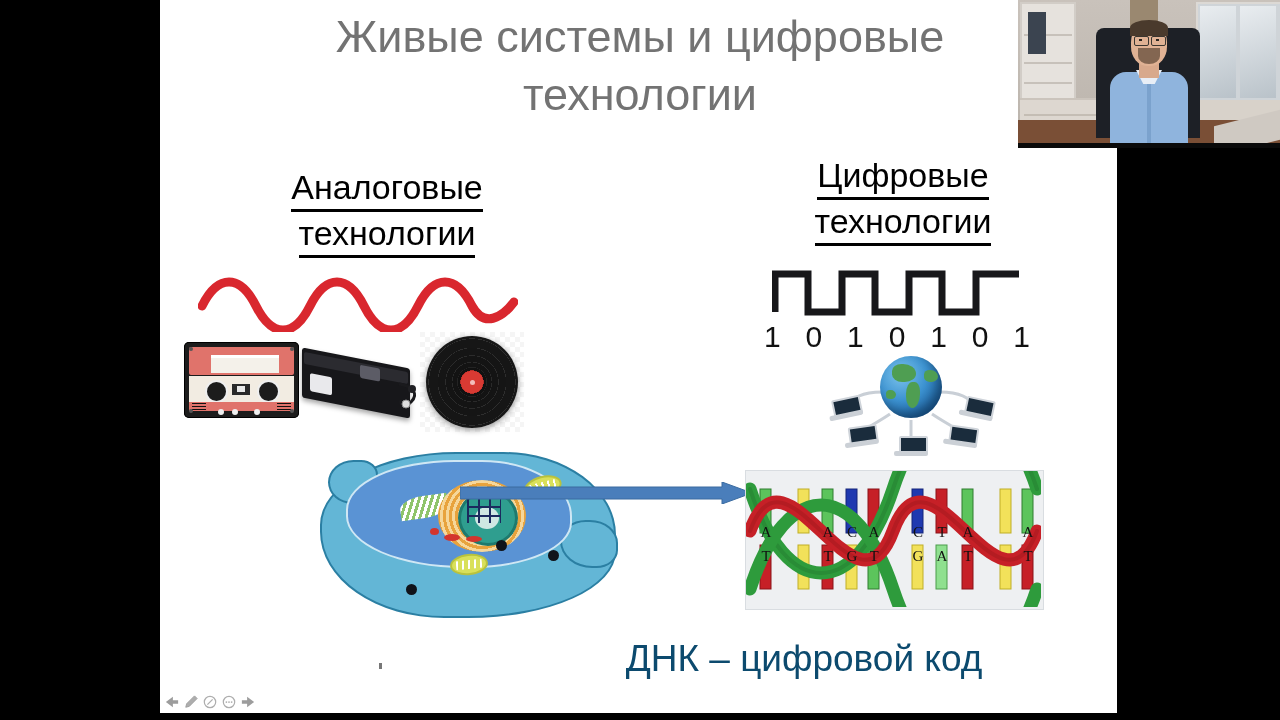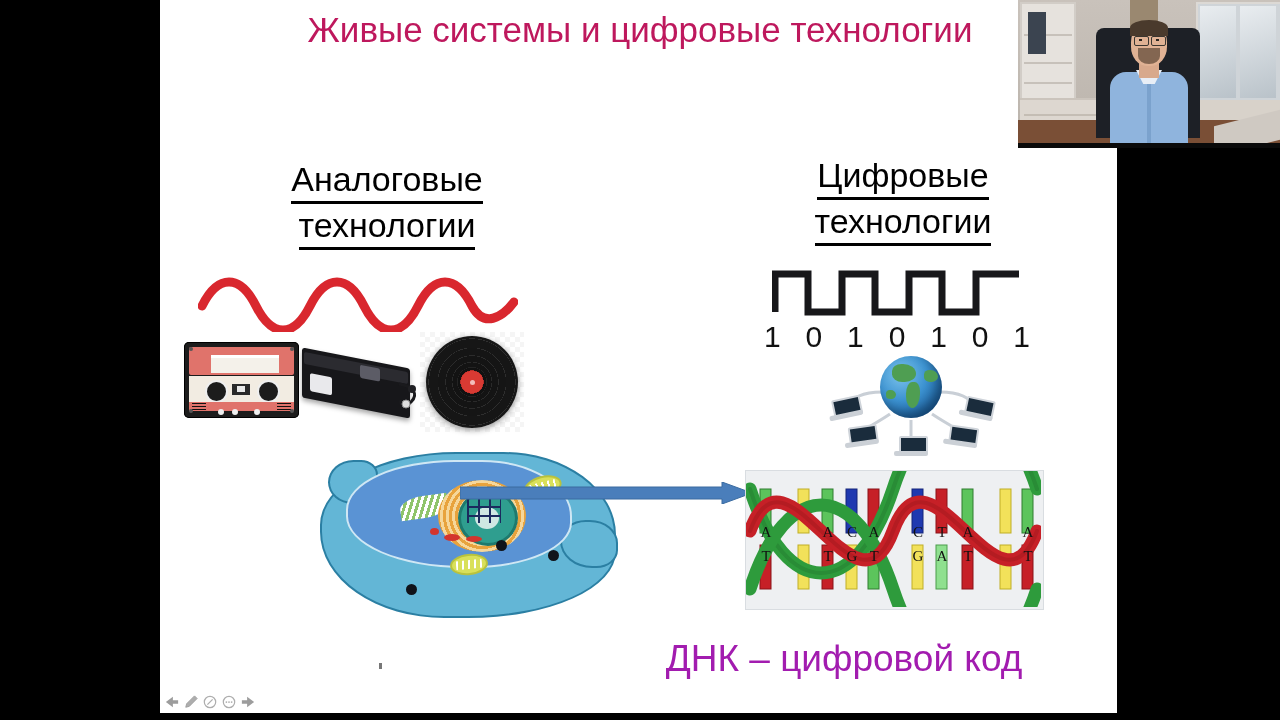--- a/index.html
+++ b/index.html
@@ -3,25 +3,25 @@
 <meta charset="utf-8">
 <style>
   html,body{margin:0;padding:0;background:#000;}
   body{width:1280px;height:720px;overflow:hidden;font-family:"Liberation Sans",sans-serif;}
   .stage{position:relative;width:1280px;height:720px;background:#000;}
 
   
   .slide{position:absolute;left:160px;top:0;width:957px;height:713px;background:#fff;overflow:hidden;}
 
   .title{position:absolute;left:60px;top:8px;width:840px;text-align:center;
-         font-size:35px;line-height:1.28;color:#be185d;font-family:"Liberation Sans",sans-serif;}
+         font-size:45px;line-height:1.28;color:#737373;font-family:"Liberation Sans",sans-serif;}
 
   .col-head{position:absolute;text-align:center;font-size:34px;line-height:1.24;color:#000;}
   .col-head span{display:inline-block;border-bottom:3px solid #000;padding-bottom:1px;}
-  .head-analog{left:62px;top:158px;width:330px;}
+  .head-analog{left:62px;top:166px;width:330px;}
   .head-digital{left:578px;top:154px;width:330px;}
 
   
   .sine{position:absolute;left:38px;top:272px;width:320px;height:60px;}
 
   
   .media{position:absolute;left:24px;top:336px;width:390px;height:92px;}
 
   .cassette{position:absolute;left:0px;top:6px;width:115px;height:76px;background:#1c1c1c;
             border-radius:5px;box-shadow:inset 0 0 0 1px #000;}
@@ -110,22 +110,22 @@
   .lyso{position:absolute;width:11px;height:11px;border-radius:50%;background:#10131a;}
   .redbit{position:absolute;background:#d3342c;border-radius:50%;}
 
   .arrow{position:absolute;left:300px;top:482px;width:292px;height:22px;}
 
   
   .dna{position:absolute;left:585px;top:470px;width:297px;height:138px;background:#eef0f2;
        border:1px solid #d9dde1;}
   .dna svg{display:block;}
 
-  .caption{position:absolute;left:424px;top:638px;width:520px;text-align:center;
-           font-size:37px;color:#a21caf;font-family:"Liberation Sans",sans-serif;}
+  .caption{position:absolute;left:384px;top:638px;width:520px;text-align:center;
+           font-size:37px;color:#0c4a6e;font-family:"Liberation Sans",sans-serif;}
 
   
   .toolbar{position:absolute;left:5px;bottom:2px;width:120px;height:18px;display:flex;
            align-items:center;gap:5px;opacity:.55;}
   .tb-ico{width:14px;height:14px;display:block;}
   .cursor-dot{position:absolute;left:219px;top:663px;width:3px;height:6px;background:#777;}
 
   
   .webcam{position:absolute;left:1018px;top:0;width:262px;height:148px;overflow:hidden;background:#b9b2ab;}
   .wc-wall{position:absolute;left:0;top:0;width:262px;height:120px;

